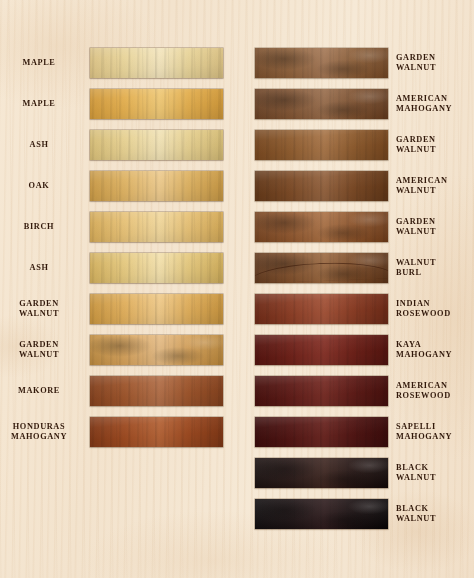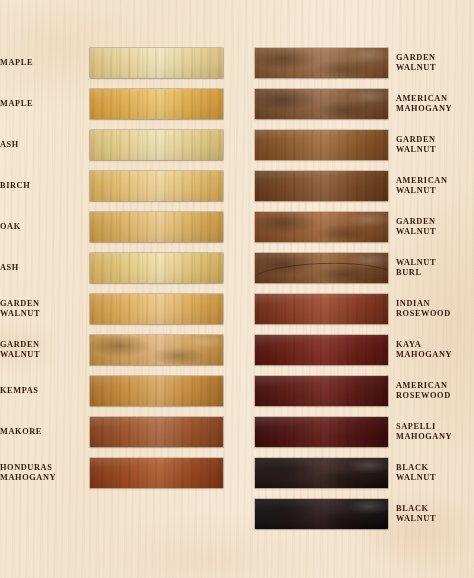--- a/index.html
+++ b/index.html
@@ -52,21 +52,21 @@
   .label {
     font-size:8.3px;
     letter-spacing:.62px;
     line-height:9.8px;
     color:#32190b;
     font-weight:700;
     text-transform:uppercase;
     white-space:pre-line;
     font-family:"Liberation Serif", serif;
   }
-  #left-column  .label { width:84px; text-align:left; padding-right:6px; }
+  #left-column  .label { width:84px; text-align:center; padding-right:6px; }
   #right-column .label { width:84px; text-align:left;  padding-left:8px; }
 
   
   .swatch {
     width:133px;
     height:30px;
     position:relative;
     overflow:hidden;
     box-shadow:0 0 0 .6px rgba(74,44,20,.38), 0 1px 1.5px rgba(90,60,30,.22);
   }
@@ -139,59 +139,52 @@
         </div>
       </div>
       <div class="swatch-row">
         <div class="label">ASH</div>
         <div class="swatch" style="background: linear-gradient(92deg, rgb(212, 187, 117) 0%, rgb(230, 208, 145) 26%, rgb(240, 226, 182) 52%, rgb(230, 208, 145) 74%, rgb(212, 187, 117) 100%);">
           <div class="grain"></div>
           <div class="sheen"></div>
         </div>
       </div>
       <div class="swatch-row">
+        <div class="label">OAK</div>
+        <div class="swatch" style="background: linear-gradient(92deg, rgb(199, 152, 69) 0%, rgb(221, 178, 99) 26%, rgb(236, 202, 142) 52%, rgb(221, 178, 99) 74%, rgb(199, 152, 69) 100%);">
+          <div class="grain"></div>
+          <div class="sheen"></div>
+        </div>
+      </div>
+      <div class="swatch-row">
         <div class="label">BIRCH</div>
         <div class="swatch" style="background: linear-gradient(92deg, rgb(211, 169, 87) 0%, rgb(230, 193, 119) 26%, rgb(240, 215, 157) 52%, rgb(230, 193, 119) 74%, rgb(211, 169, 87) 100%);">
           <div class="grain"></div>
           <div class="sheen"></div>
         </div>
       </div>
       <div class="swatch-row">
-        <div class="label">OAK</div>
-        <div class="swatch" style="background: linear-gradient(92deg, rgb(199, 152, 69) 0%, rgb(221, 178, 99) 26%, rgb(236, 202, 142) 52%, rgb(221, 178, 99) 74%, rgb(199, 152, 69) 100%);">
-          <div class="grain"></div>
-          <div class="sheen"></div>
-        </div>
-      </div>
-      <div class="swatch-row">
         <div class="label">ASH</div>
         <div class="swatch" style="background: linear-gradient(92deg, rgb(208, 174, 92) 0%, rgb(228, 200, 127) 26%, rgb(242, 224, 173) 52%, rgb(228, 200, 127) 74%, rgb(208, 174, 92) 100%);">
           <div class="grain"></div>
           <div class="sheen"></div>
         </div>
       </div>
       <div class="swatch-row">
         <div class="label">GARDEN
 WALNUT</div>
         <div class="swatch" style="background: linear-gradient(92deg, rgb(199, 148, 63) 0%, rgb(223, 174, 92) 26%, rgb(238, 201, 138) 52%, rgb(223, 174, 92) 74%, rgb(199, 148, 63) 100%);">
           <div class="grain"></div>
           <div class="sheen"></div>
         </div>
       </div>
       <div class="swatch-row">
         <div class="label">GARDEN
 WALNUT</div>
         <div class="swatch figured" style="background: linear-gradient(92deg, rgb(189, 136, 57) 0%, rgb(216, 161, 86) 26%, rgb(232, 188, 130) 52%, rgb(216, 161, 86) 74%, rgb(189, 136, 57) 100%);">
-          <div class="grain"></div>
-          <div class="sheen"></div>
-        </div>
-      </div>
-      <div class="swatch-row">
-        <div class="label">KEMPAS</div>
-        <div class="swatch" style="background: linear-gradient(92deg, rgb(169, 112, 42) 0%, rgb(201, 143, 63) 26%, rgb(219, 171, 103) 52%, rgb(201, 143, 63) 74%, rgb(169, 112, 42) 100%);">
           <div class="grain"></div>
           <div class="sheen"></div>
         </div>
       </div>
       <div class="swatch-row">
         <div class="label">MAKORE</div>
         <div class="swatch" style="background: linear-gradient(92deg, rgb(131, 65, 30) 0%, rgb(157, 85, 44) 26%, rgb(178, 112, 74) 52%, rgb(157, 85, 44) 74%, rgb(131, 65, 30) 100%);">
           <div class="grain"></div>
           <div class="sheen"></div>
         </div>

